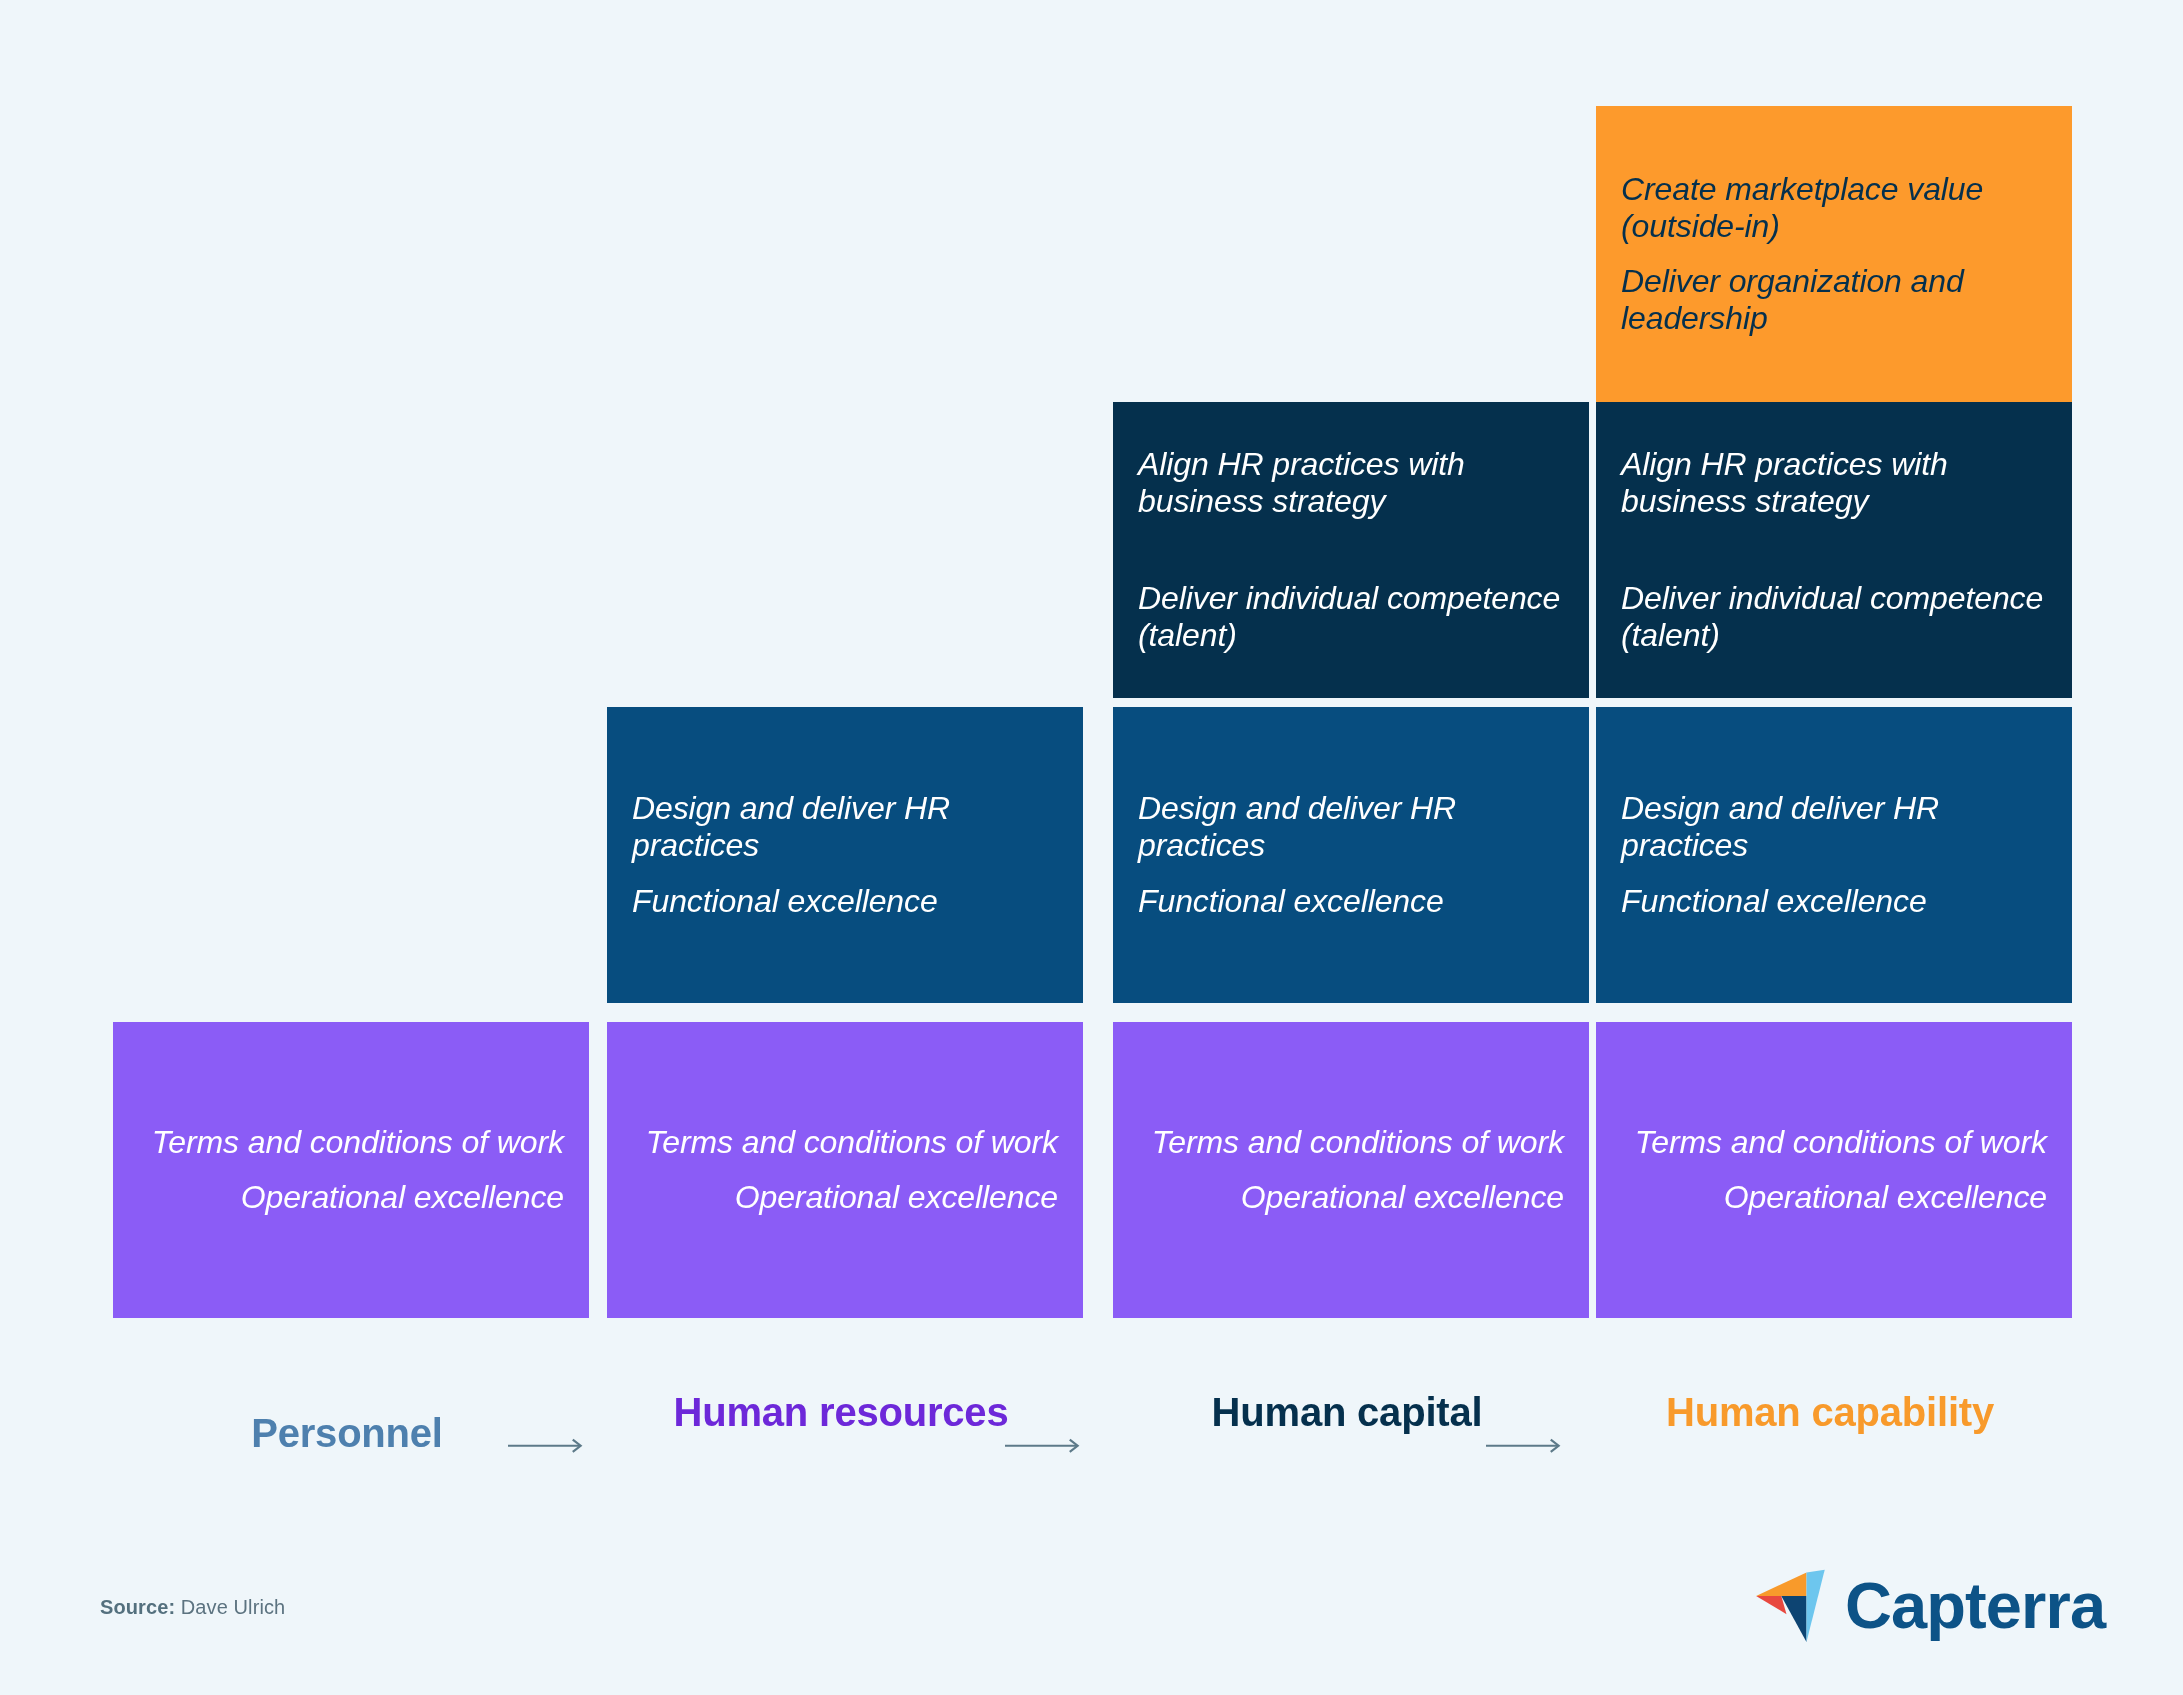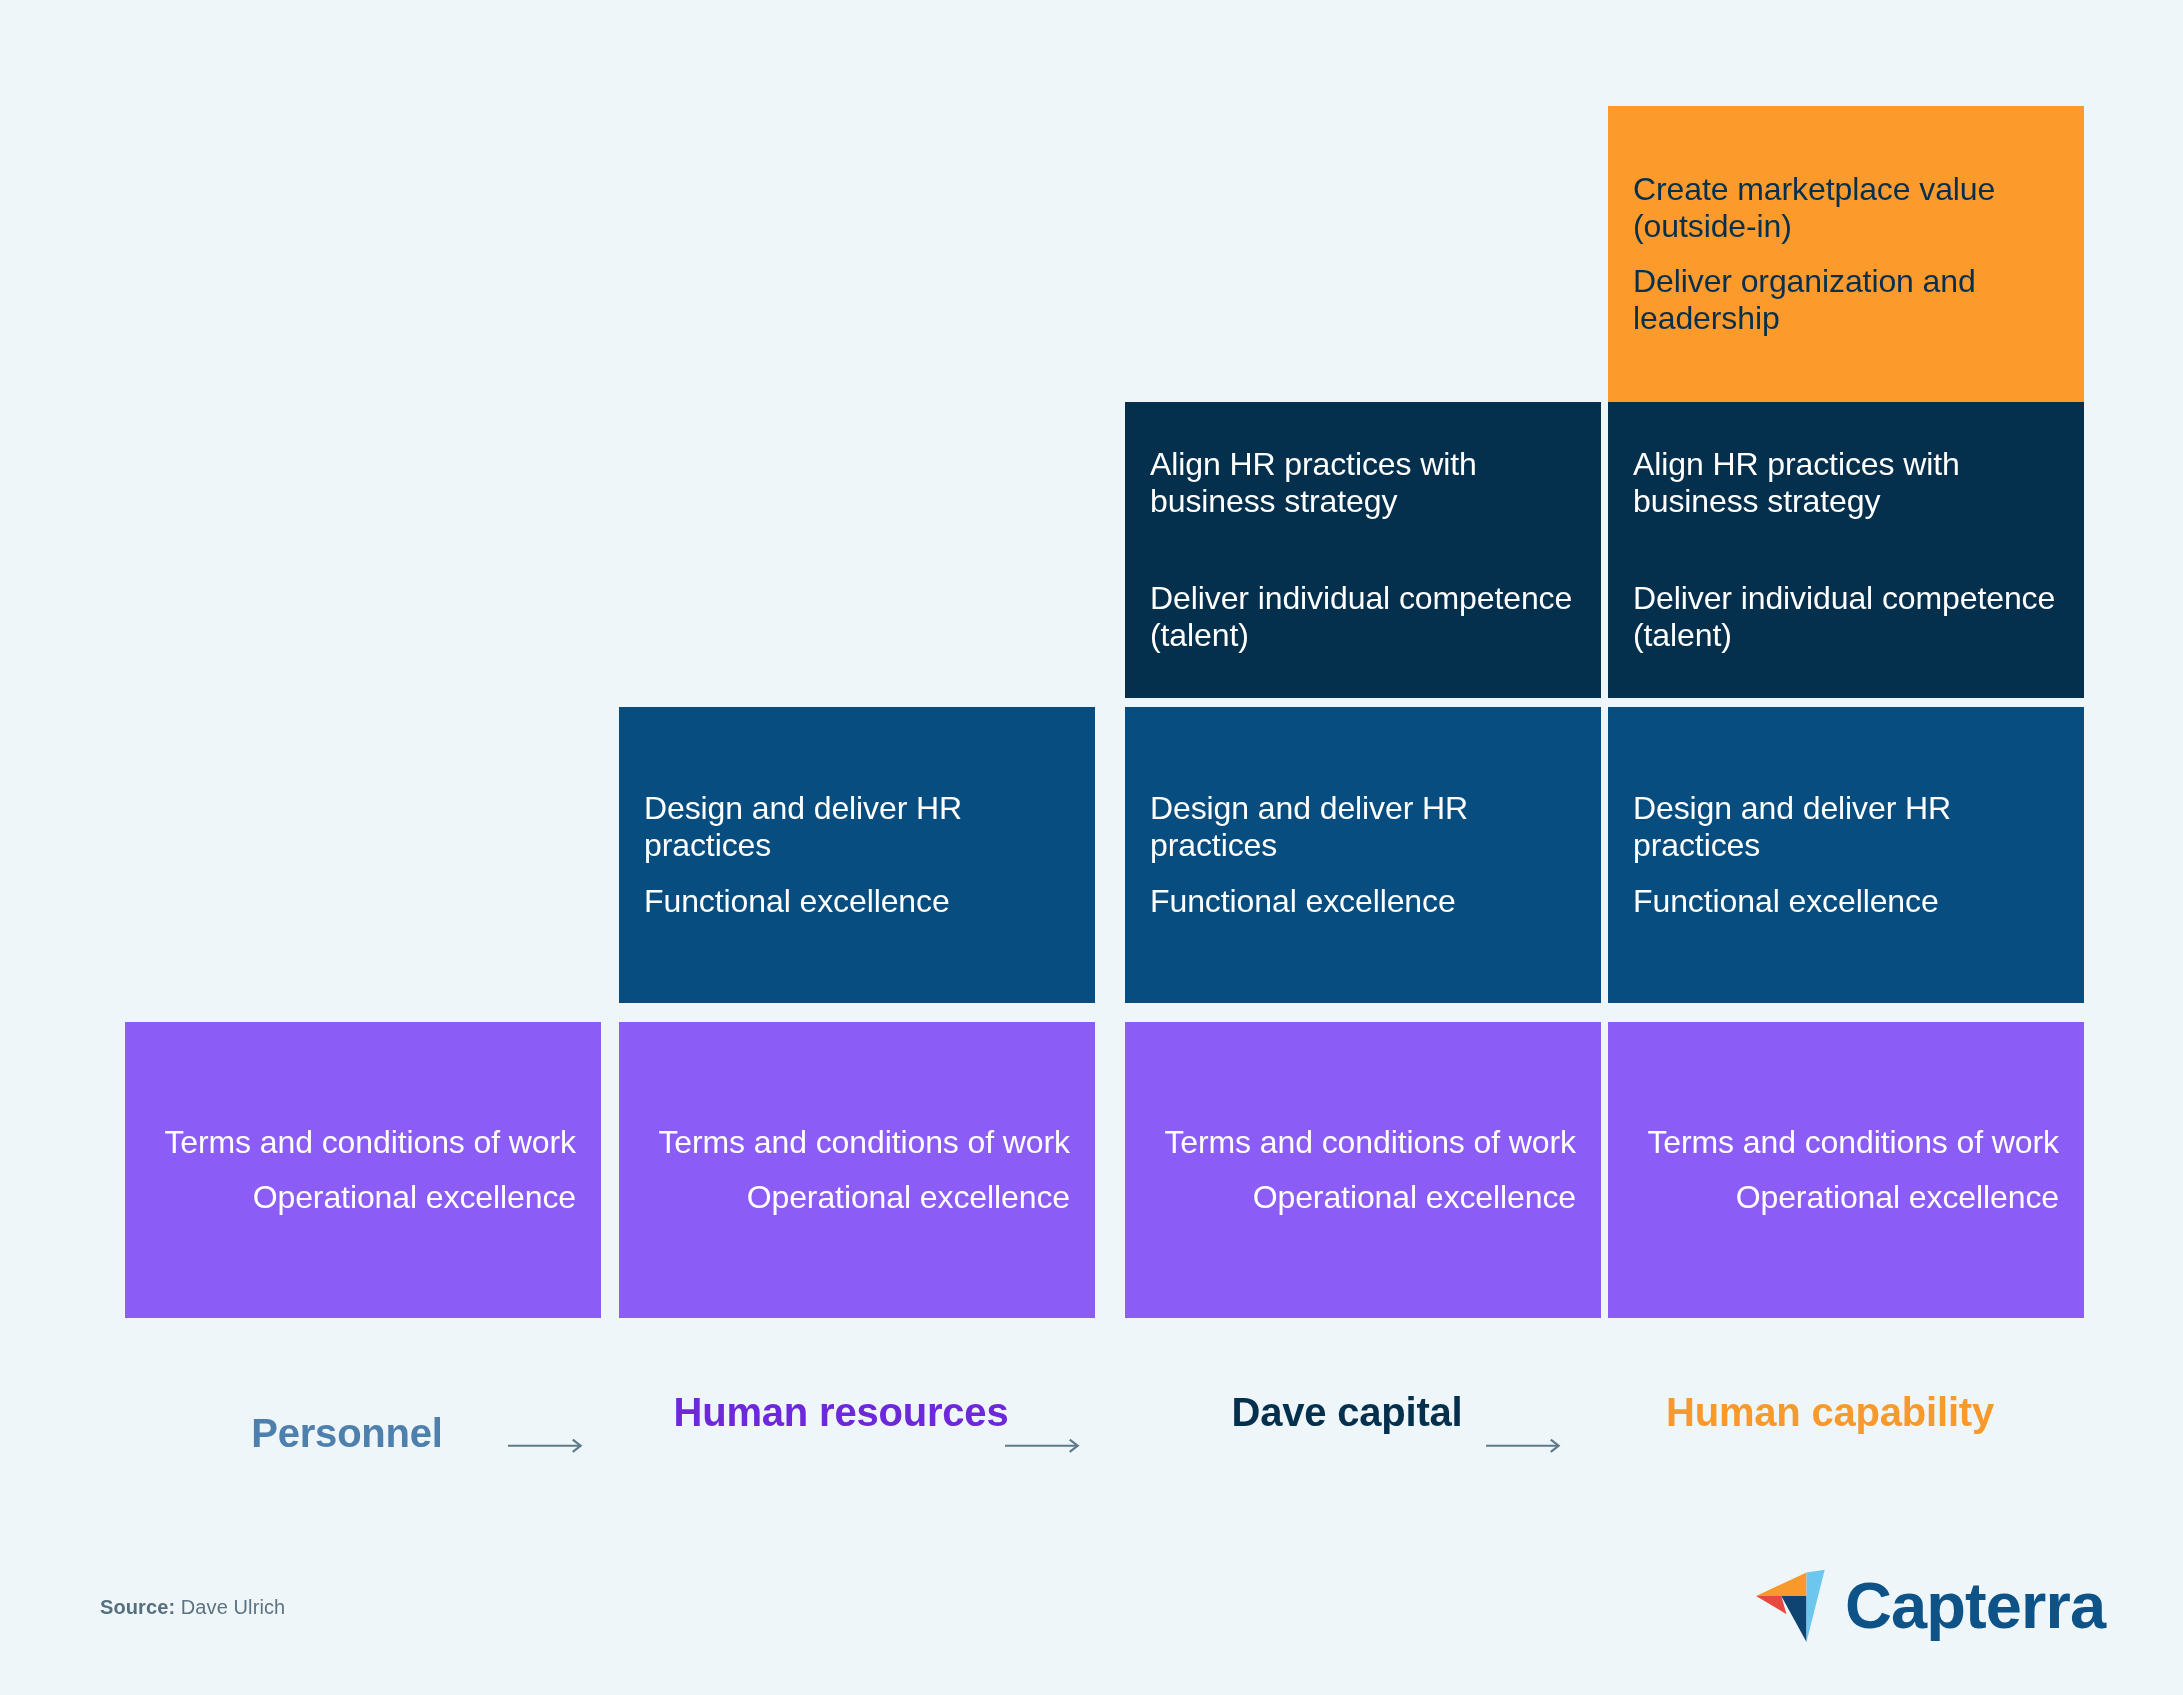--- a/index.html
+++ b/index.html
@@ -6,21 +6,21 @@
   body{
     width:2183px;height:1696px;
     background:#eff6fa;
     font-family:"Liberation Sans","DejaVu Sans",sans-serif;
     overflow:hidden;
     position:relative;
   }
   #stage{position:absolute;left:0;top:0;width:2183px;height:1696px;}
 
   
-  .grid{position:absolute;left:16px;top:0;width:1836px;height:1336px;}
+  .grid{position:absolute;left:4px;top:0;width:1836px;height:1336px;font-style:italic;}
   .cell{
     position:absolute;
     width:476px;height:296px;
     box-sizing:border-box;
     padding:0 25px;
     display:flex;flex-direction:column;justify-content:center;
     color:#ffffff;
   }
   .cell .line{
     font-size:32px;
@@ -150,21 +150,21 @@
       <polyline points="150,6 168,20 150,34" fill="none" stroke="#5d7a89" stroke-width="5"></polyline>
     </svg>
 
     <div class="stage-label sl2">Human resources</div>
 
     <svg class="arrow a2" viewBox="0 0 180 40">
       <line x1="2" y1="20" x2="166" y2="20" stroke="#5d7a89" stroke-width="5"></line>
       <polyline points="150,6 168,20 150,34" fill="none" stroke="#5d7a89" stroke-width="5"></polyline>
     </svg>
 
-    <div class="stage-label sl3">Dave capital</div>
+    <div class="stage-label sl3">Human capital</div>
 
     <svg class="arrow a3" viewBox="0 0 180 40">
       <line x1="2" y1="20" x2="166" y2="20" stroke="#5d7a89" stroke-width="5"></line>
       <polyline points="150,6 168,20 150,34" fill="none" stroke="#5d7a89" stroke-width="5"></polyline>
     </svg>
 
     <div class="stage-label sl4">Human capability</div>
   </div>
 
   <div class="source">

